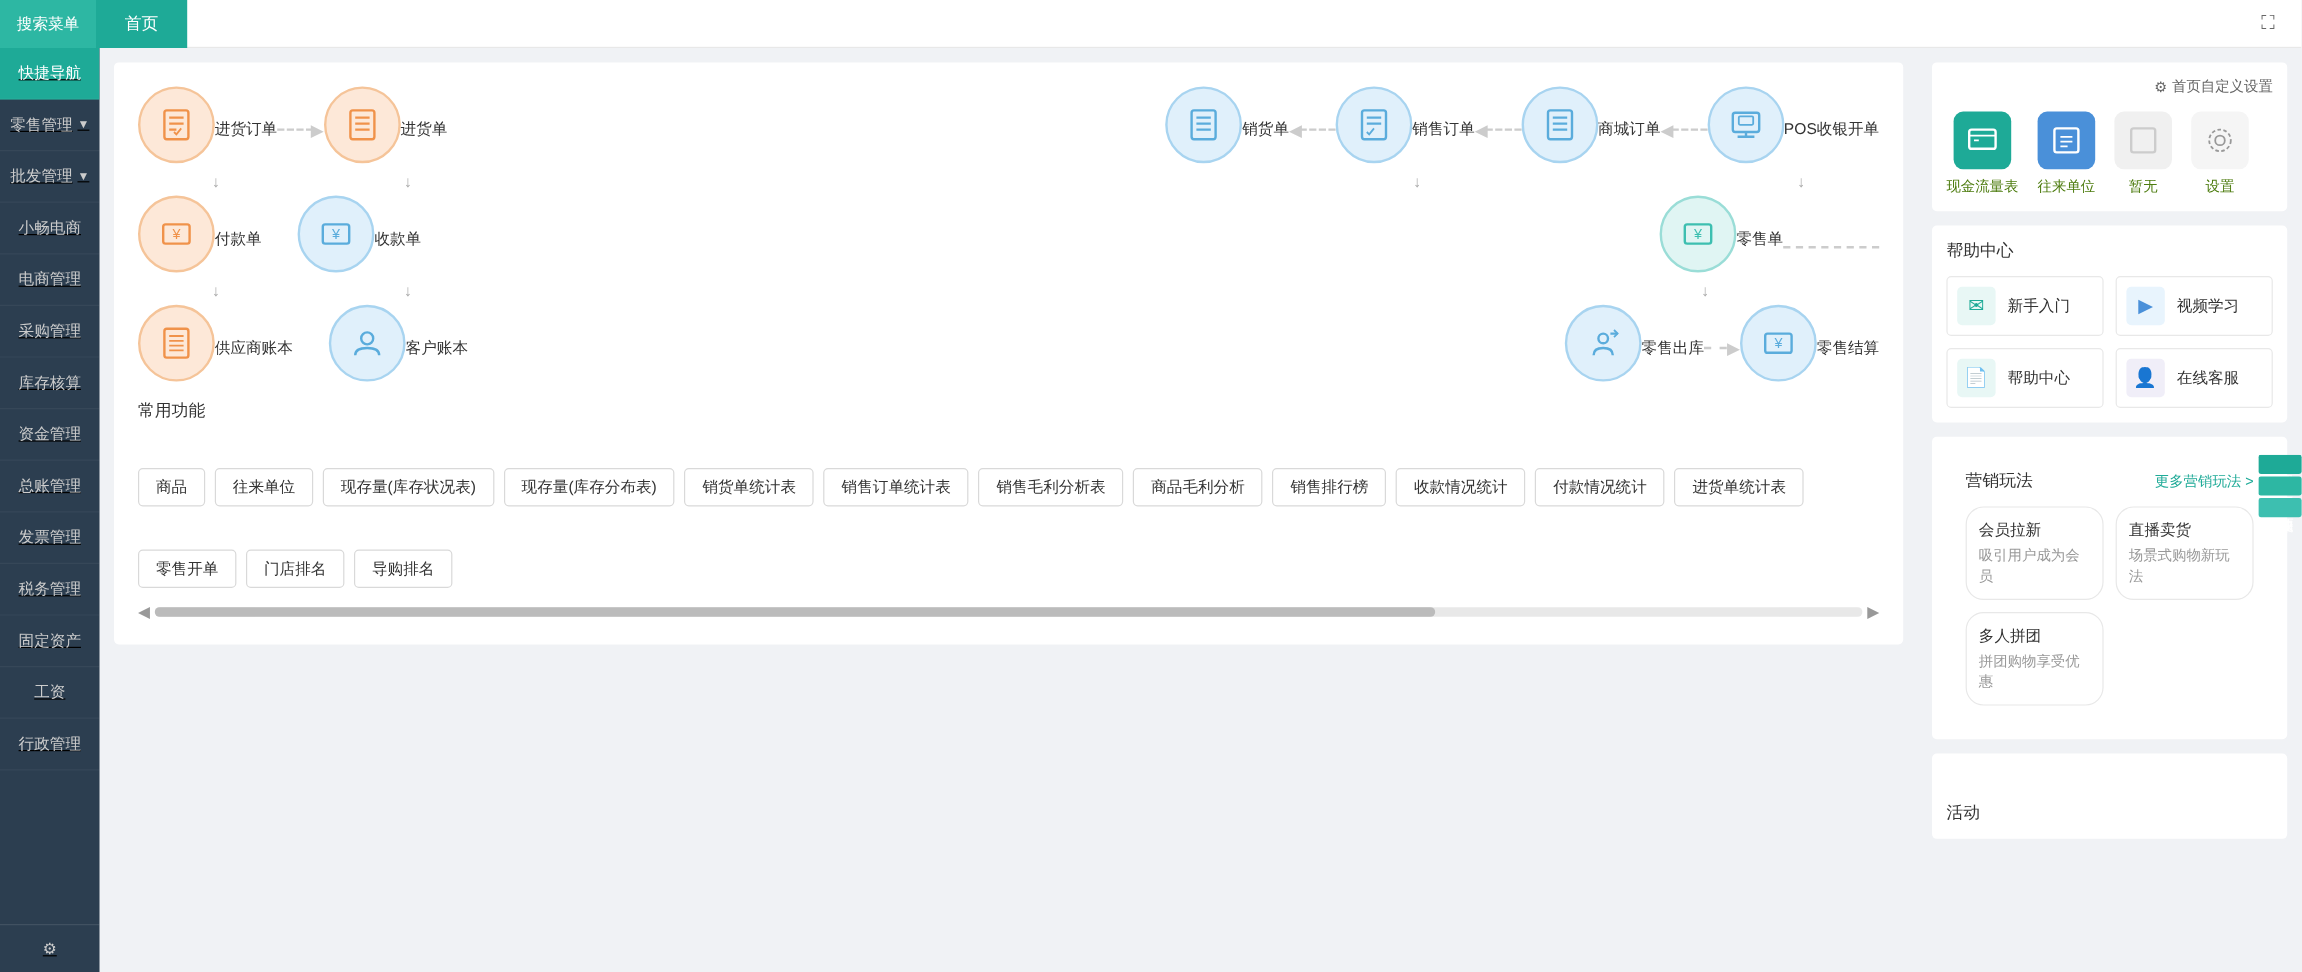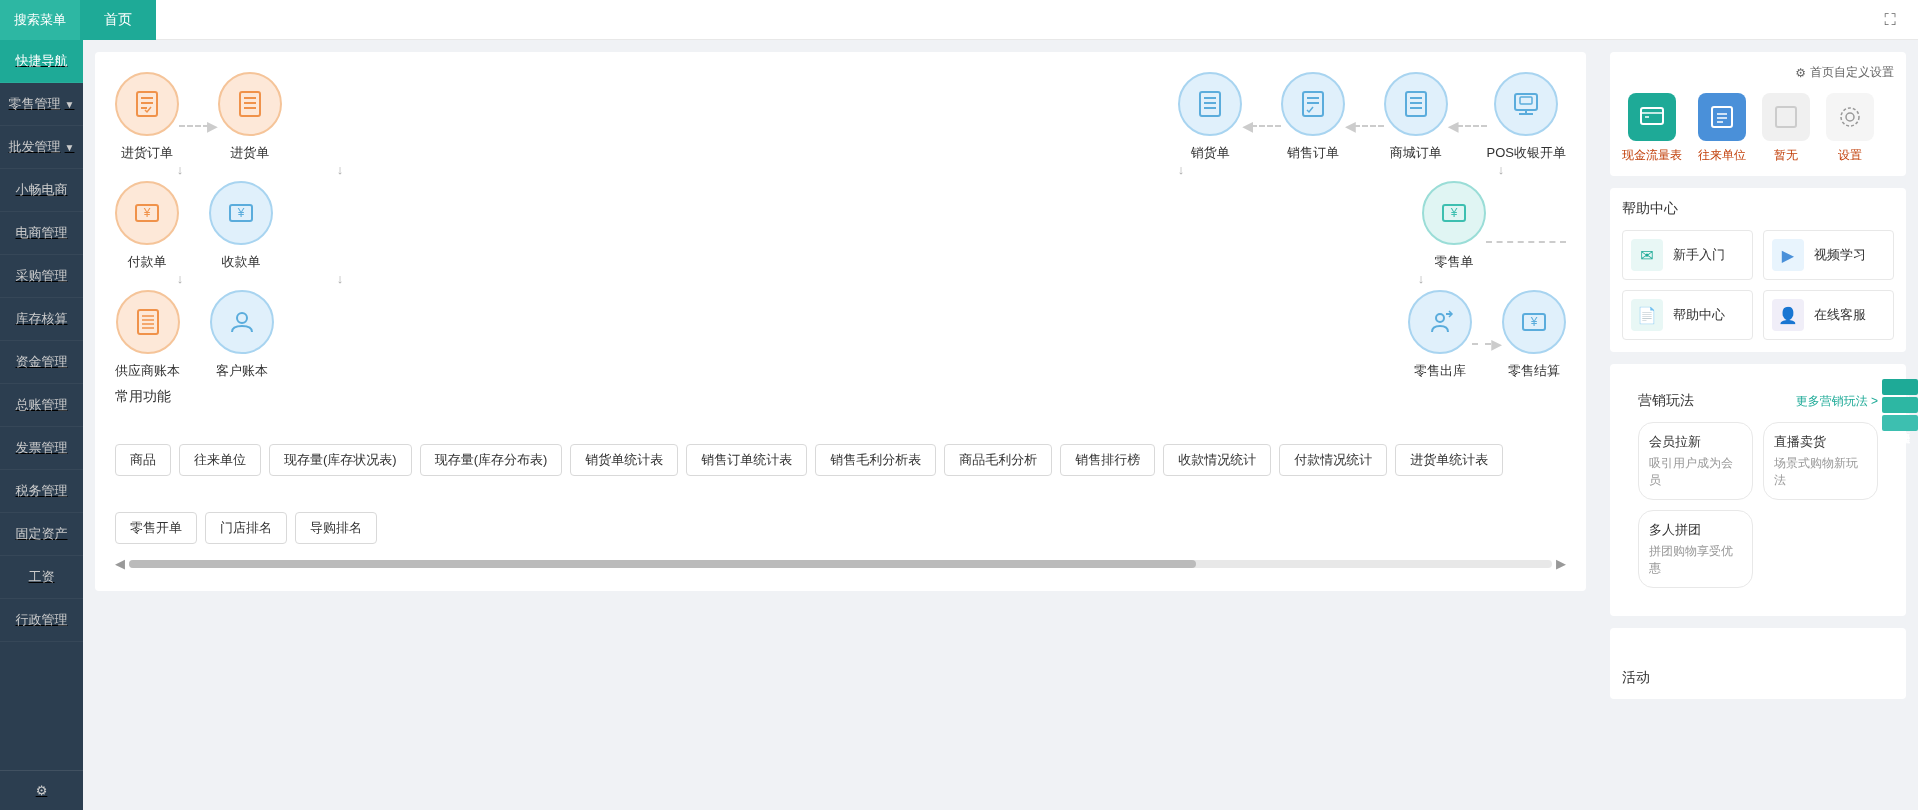--- a/index.html
+++ b/index.html
@@ -49,21 +49,21 @@
     .quick-access { background: #fff; border-radius: 4px; padding: 12px; }
     .quick-access-header { display: flex; align-items: center; justify-content: flex-end; margin-bottom: 12px; }
     .customize-btn { font-size: 12px; color: #666; cursor: pointer; display: flex; align-items: center; gap: 4px; }
     .quick-icons-row { display: flex; gap: 16px; justify-content: flex-start; }
     .quick-icon-item { display: flex; flex-direction: column; align-items: center; gap: 6px; cursor: pointer; }
     .quick-icon-box { width: 48px; height: 48px; border-radius: 8px; display: flex; align-items: center; justify-content: center; font-size: 22px; }
     .quick-icon-box.teal { background: #1eaa97; color: #fff; }
     .quick-icon-box.blue { background: #4a90d9; color: #fff; }
     .quick-icon-box.gray { background: #f0f0f0; color: #999; }
     .quick-icon-box.light-gray { background: #f5f5f5; color: #aaa; }
-    .quick-icon-label { font-size: 12px; color: #c2410c; text-align: center; }
+    .quick-icon-label { font-size: 12px; color: #4d7c0f; text-align: center; }
 
     
     .help-card { background: #fff; border-radius: 4px; padding: 12px; }
     .help-title { font-size: 14px; font-weight: 500; color: #333; margin-bottom: 12px; }
     .help-grid { display: grid; grid-template-columns: 1fr 1fr; gap: 10px; }
     .help-item { display: flex; align-items: center; gap: 10px; padding: 8px; border: 1px solid #e8e8e8; border-radius: 4px; cursor: pointer; }
     .help-icon { width: 32px; height: 32px; border-radius: 4px; background: #e6f7f5; display: flex; align-items: center; justify-content: center; font-size: 16px; color: #1eaa97; }
     .help-icon.blue { background: #e8f4fd; color: #4a90d9; }
     .help-icon.green { background: #e8f7f5; color: #1eaa97; }
     .help-icon.purple { background: #f0eef8; color: #8b6bd9; }
@@ -87,21 +87,21 @@
     .floating-btns { position: fixed; right: 0; top: 50%; transform: translateY(-50%); display: flex; flex-direction: column; gap: 2px; z-index: 100; }
     .float-btn { background: #1eaa97; color: #fff; padding: 8px 6px; font-size: 11px; cursor: pointer; text-align: center; width: 36px; writing-mode: vertical-rl; border-radius: 2px; }
     .float-btn:nth-child(2) { background: #2db7a3; }
     .float-btn:nth-child(3) { background: #3dbfb0; }
     .float-btn:nth-child(4) { background: #4abfb5; }
 
     .dashed-arrow { display: flex; align-items: center; padding-bottom: 28px; }
     .dashed-line { border-top: 2px dashed #ccc; flex: 1; min-width: 20px; }
     .arrow-head { color: #ccc; font-size: 14px; margin-left: -2px; }
 
-    .node-col { display: flex; flex-direction: column; align-items: center; }
+    .node-col { display: flex; flex-direction: row; align-items: center; }
   </style>
 </head>
 <body>
 
 <div class="top-bar">
   <div class="search-menu">搜索菜单</div>
   <div class="tab-home">首页</div>
   <div class="top-bar-right">
     <div class="expand-icon">⛶</div>
   </div>

